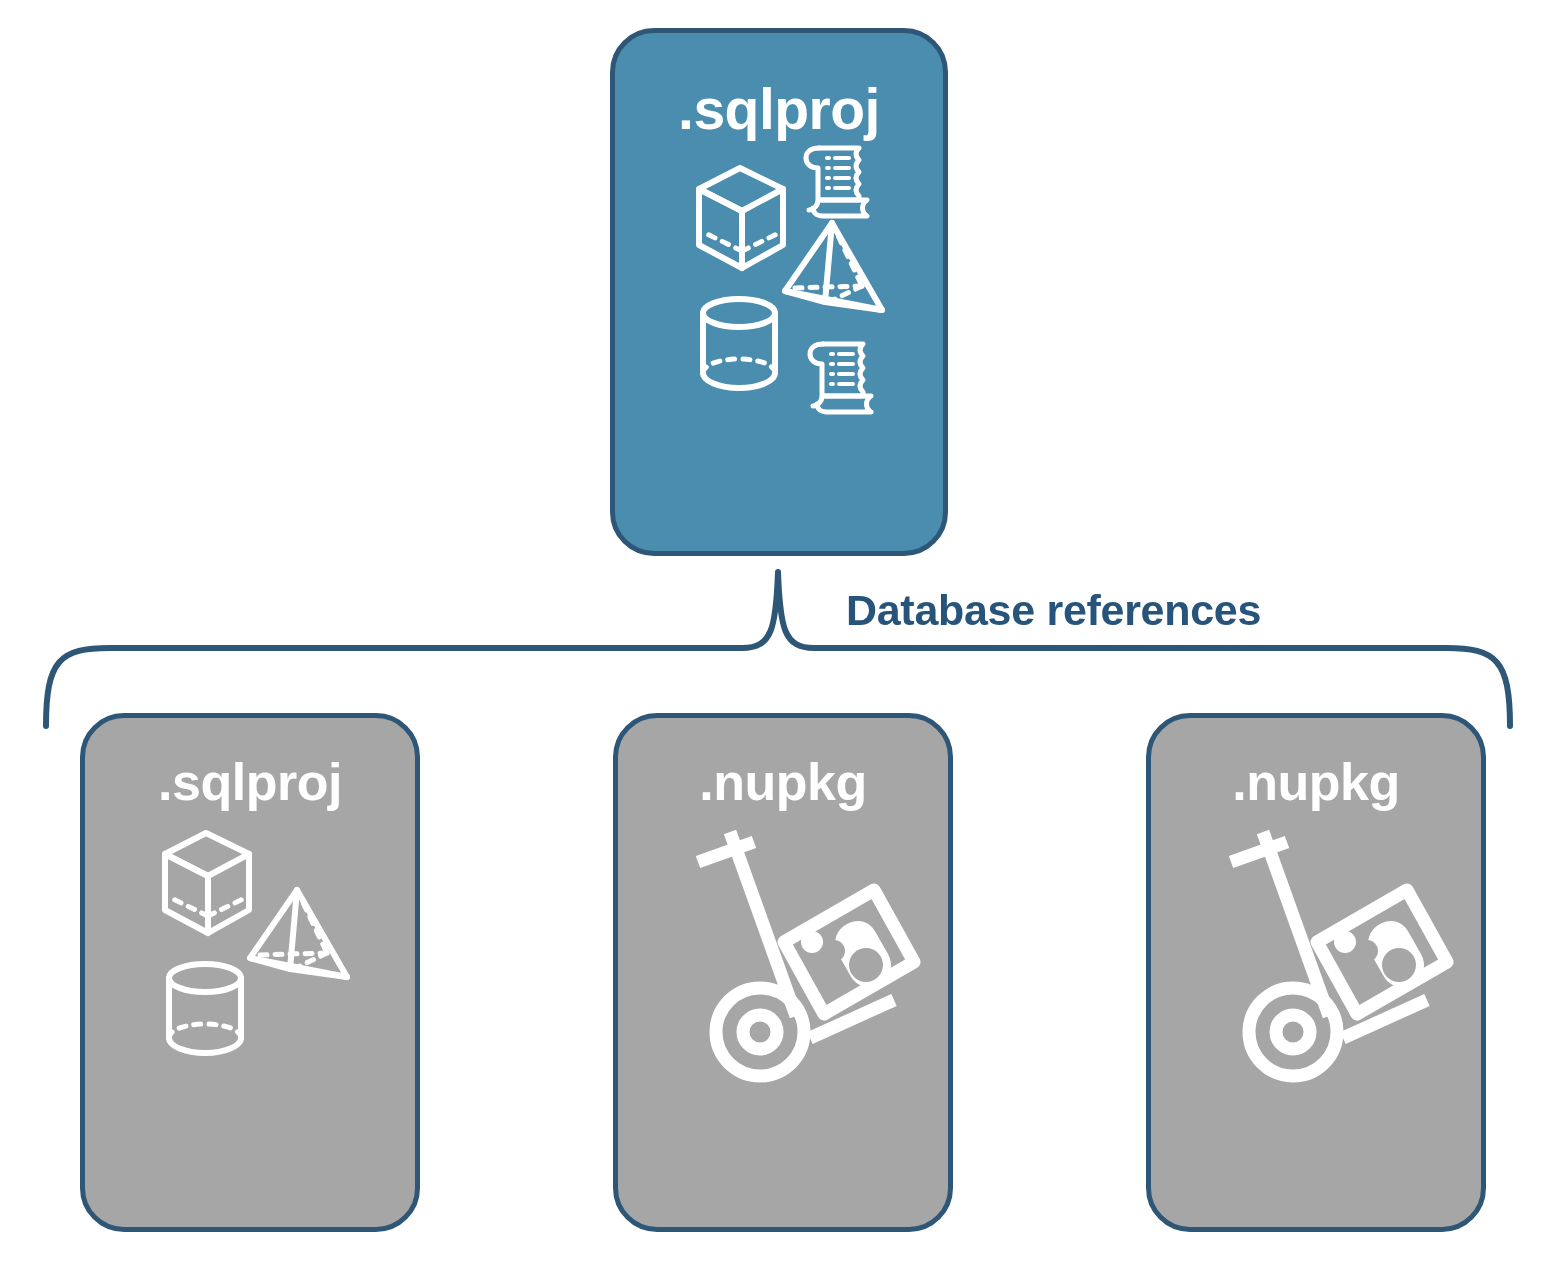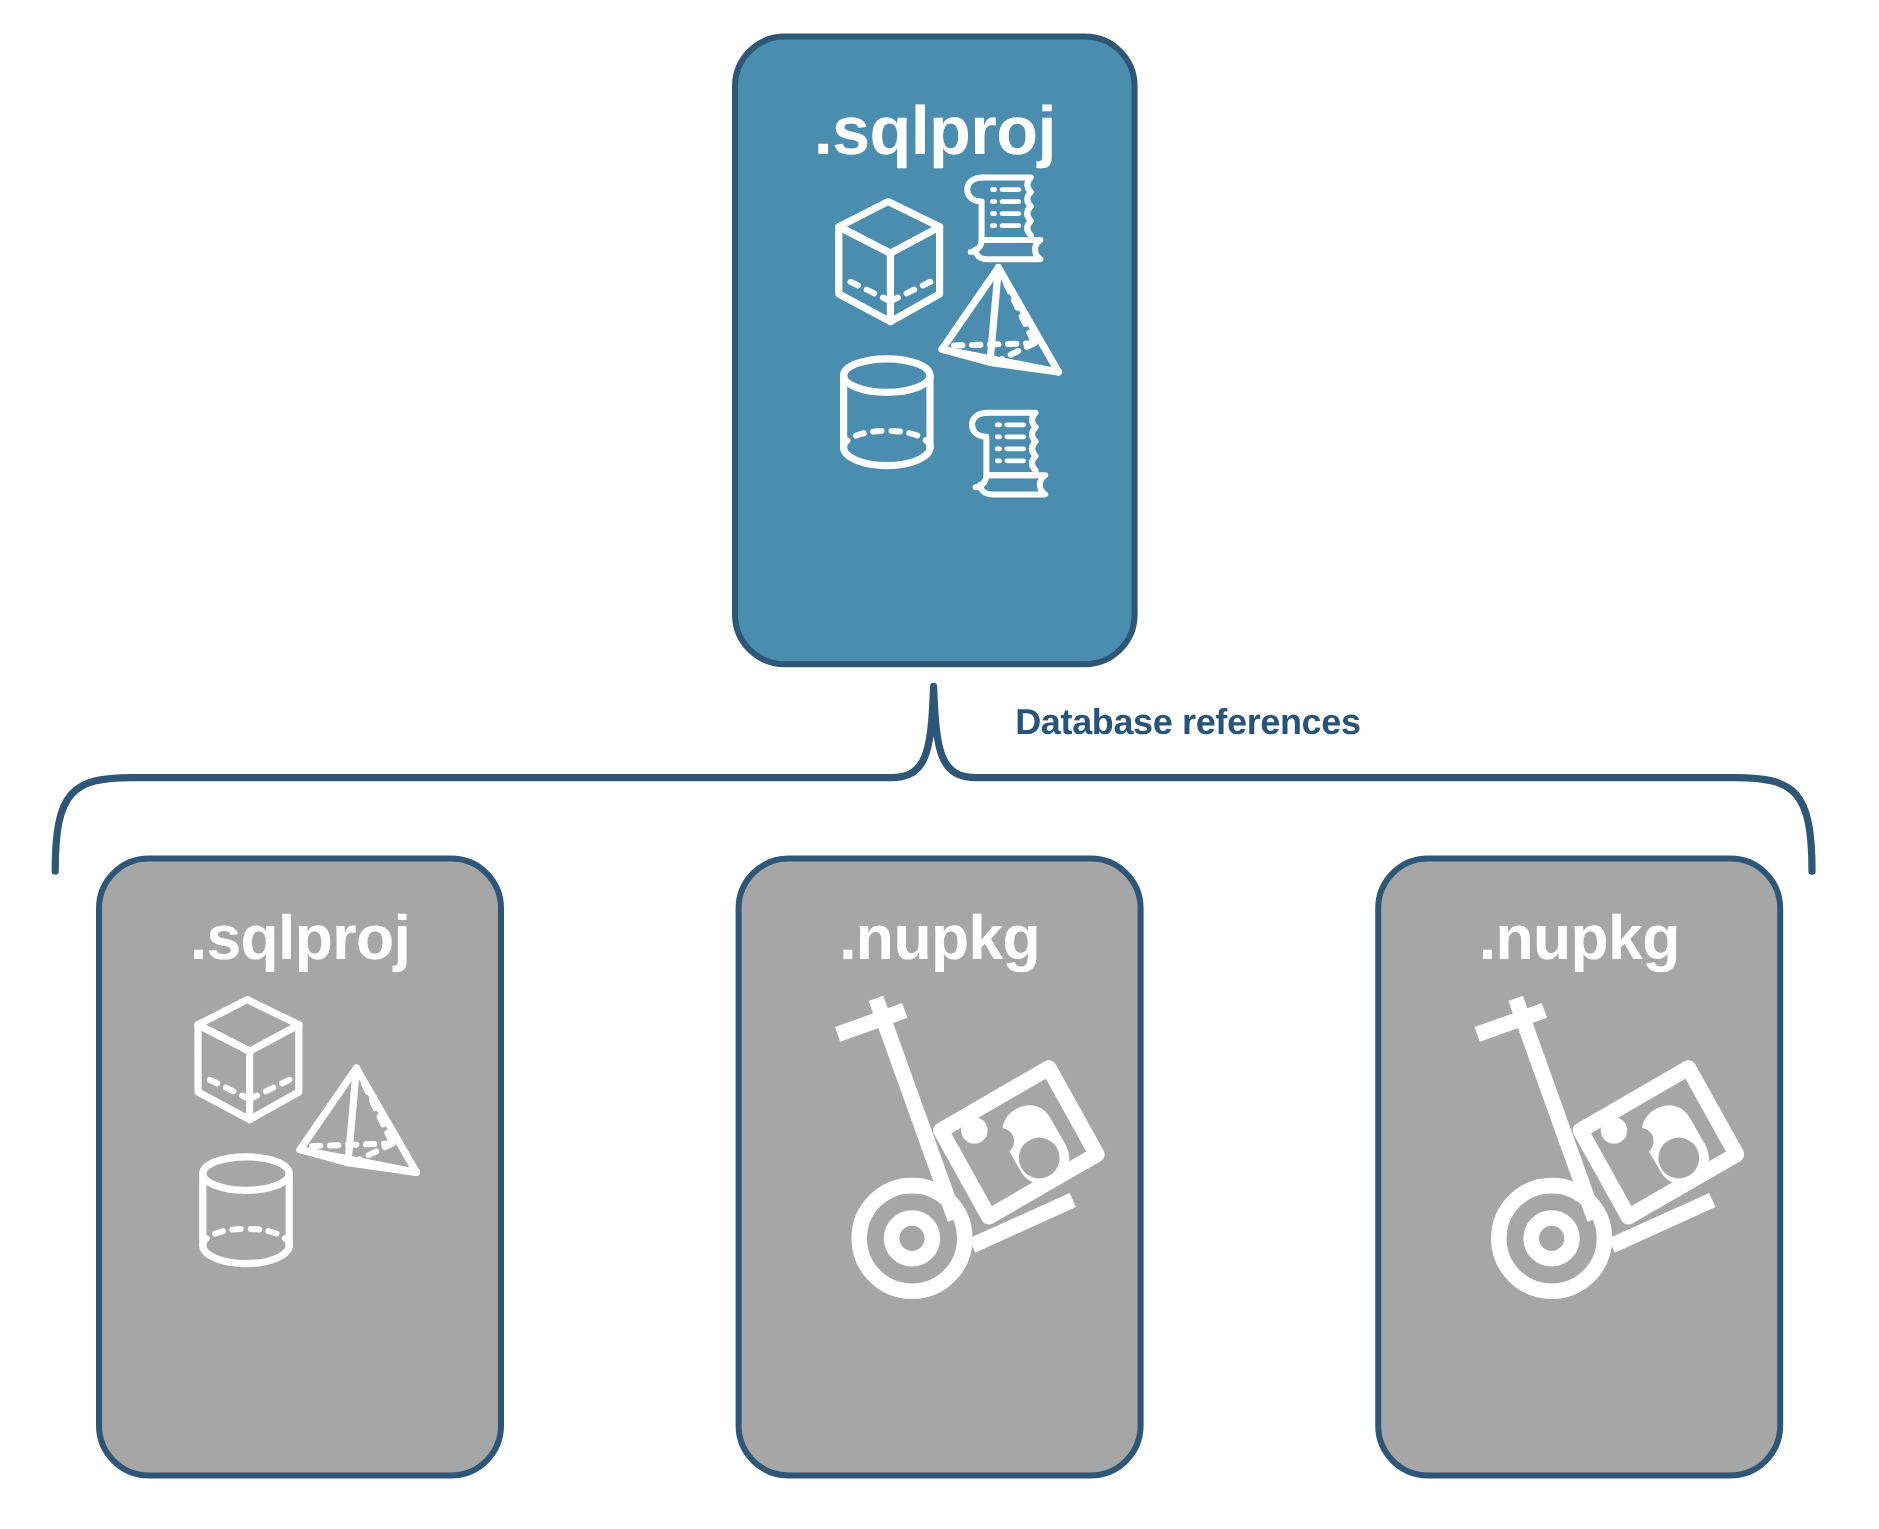--- a/index.html
+++ b/index.html
@@ -55,21 +55,21 @@
     left: 0;
     top: 0;
     width: 1566px;
     height: 1274px;
     pointer-events: none;
   }
   .brace-label {
     position: absolute;
     color: #27547A;
     font-weight: bold;
-    font-size: 30px;
+    font-size: 43px;
     letter-spacing: -0.3px;
     white-space: nowrap;
     user-select: none;
   }
 </style>
 </head>
 <body>
 
 <div id="canvas">
 

